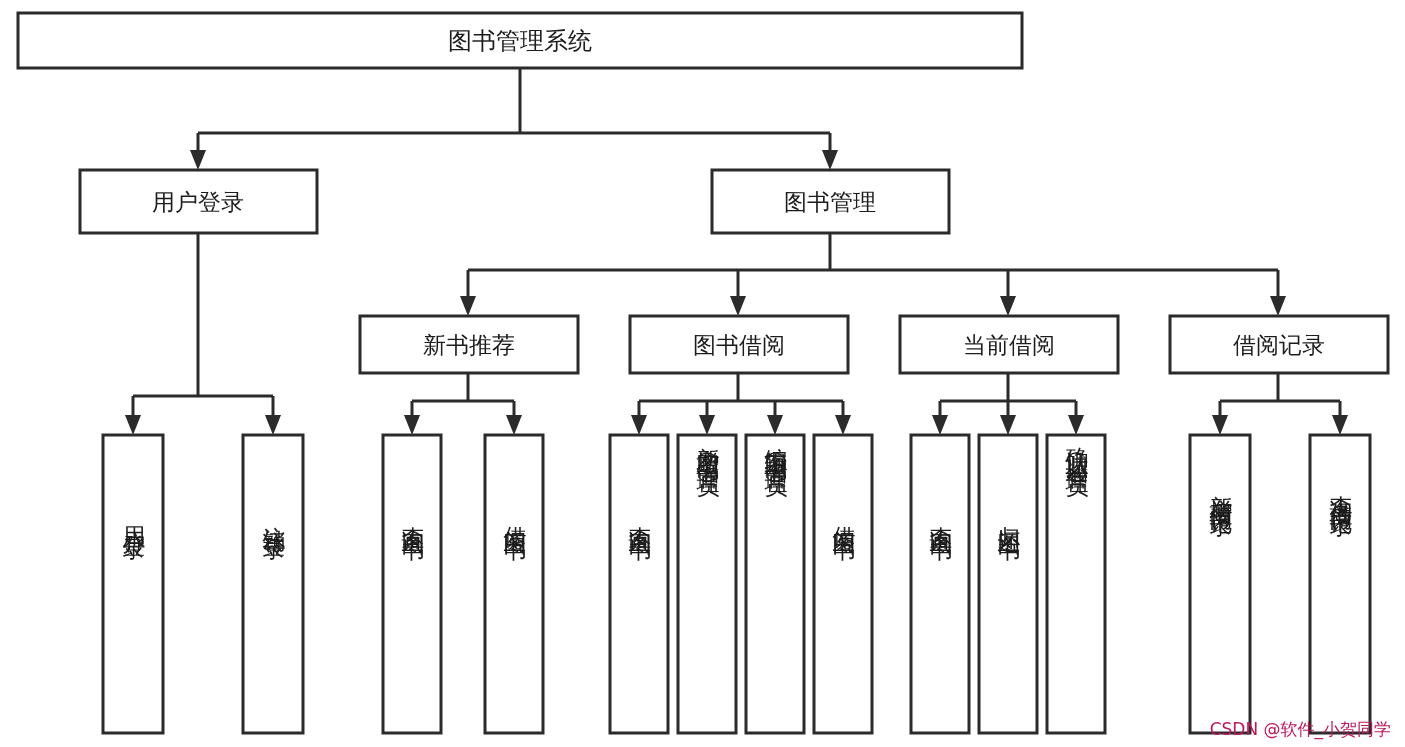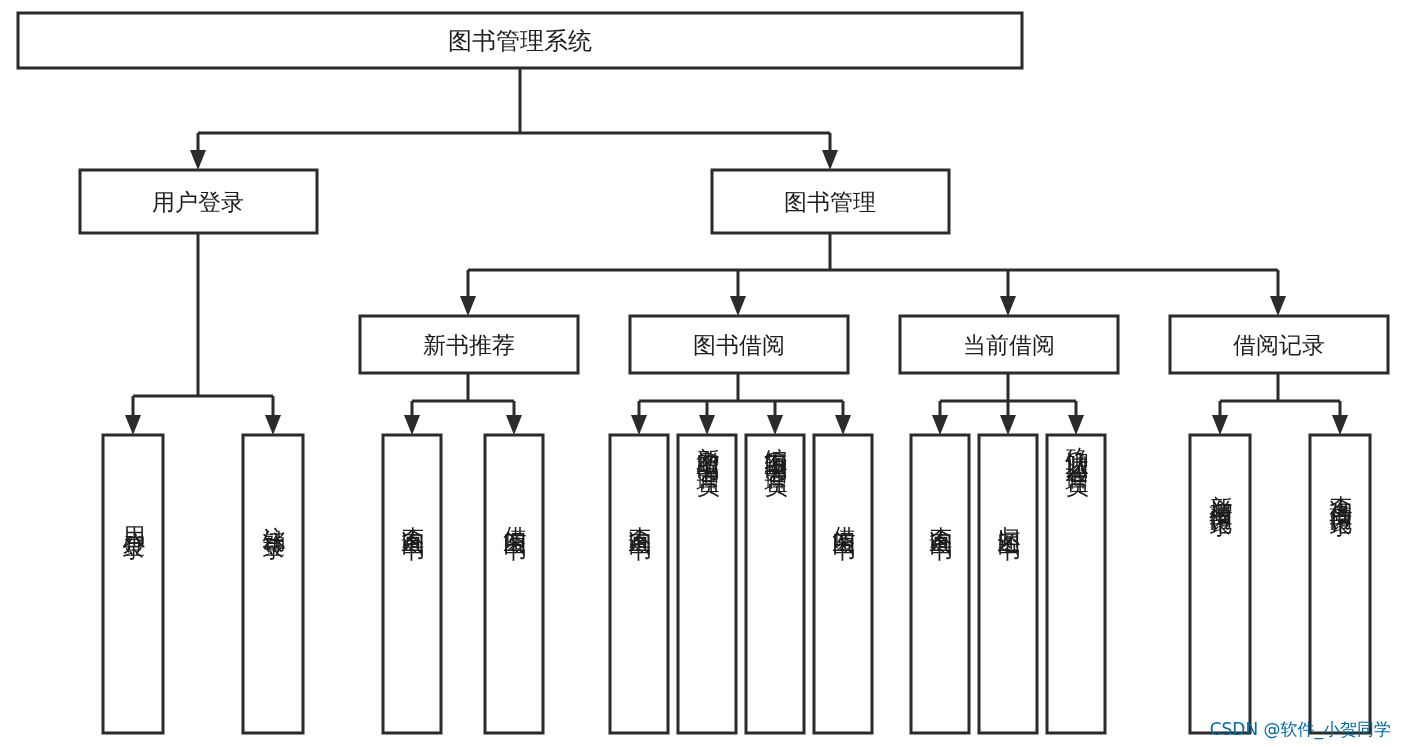--- a/index.html
+++ b/index.html
@@ -19,21 +19,21 @@
     dominant-baseline:middle;
   }
   .label-h{font-size:23px;}
   .label-root{font-size:24px;}
   .label-v{font-size:23px;writing-mode:vertical-rl;text-orientation:upright;letter-spacing:4px;}
   .watermark{
     position:absolute;
     right:14px;bottom:6px;
     font-family:"DejaVu Sans","Liberation Sans",sans-serif;
     font-size:17px;
-    color:#0369a1;
+    color:#be185d;
     white-space:nowrap;
     user-select:none;
   }
 </style>
 </head>
 <body>
 
 <div id="diagram-root">
 
   <svg class="diagram" viewBox="0 0 1405 747" xmlns="http://www.w3.org/2000/svg">

